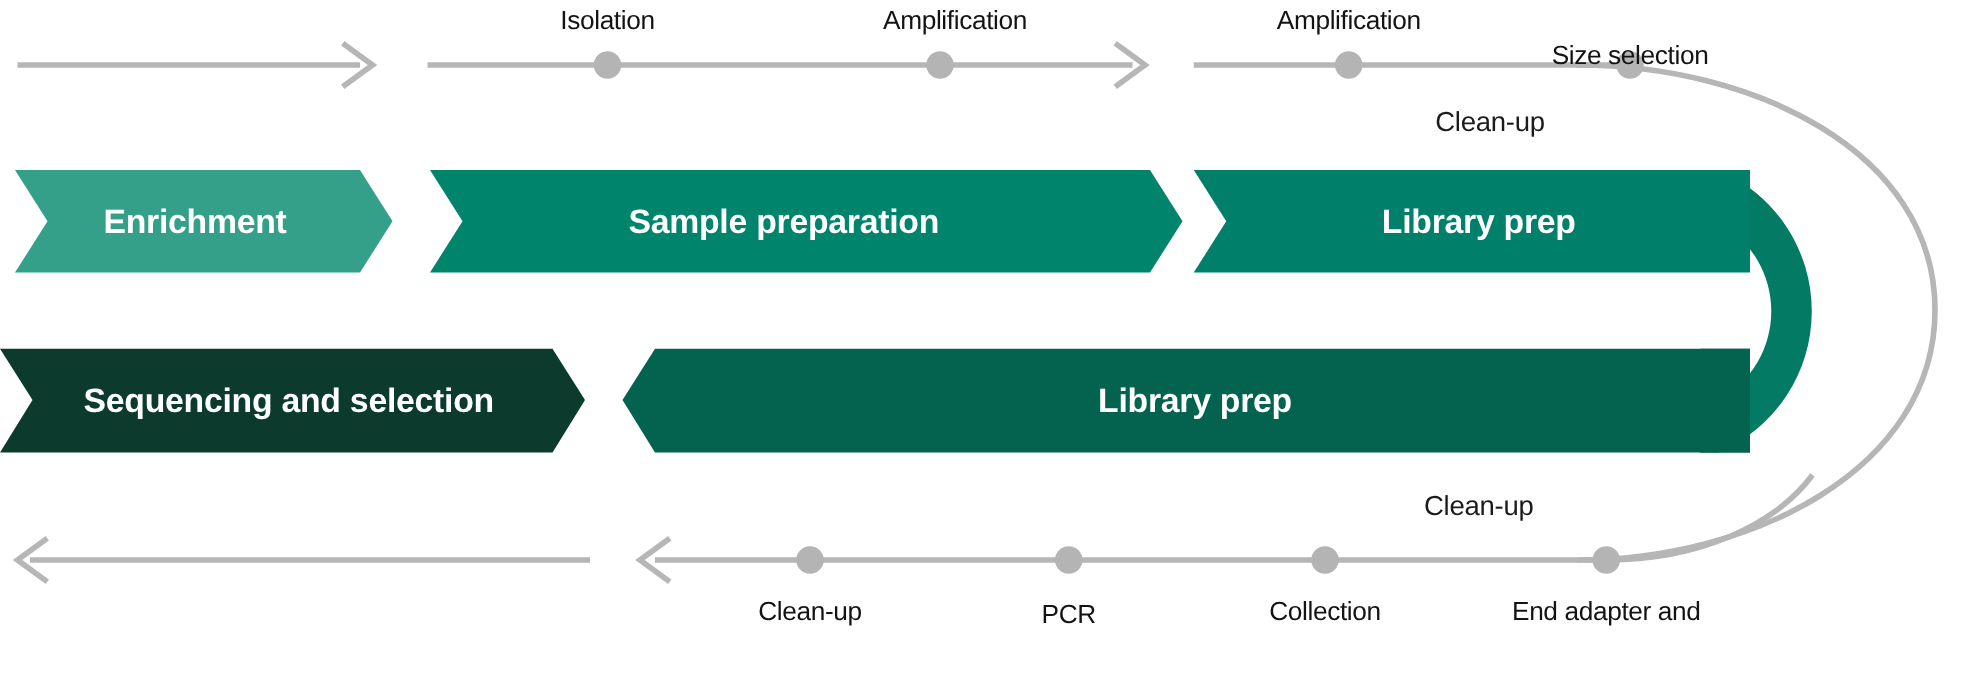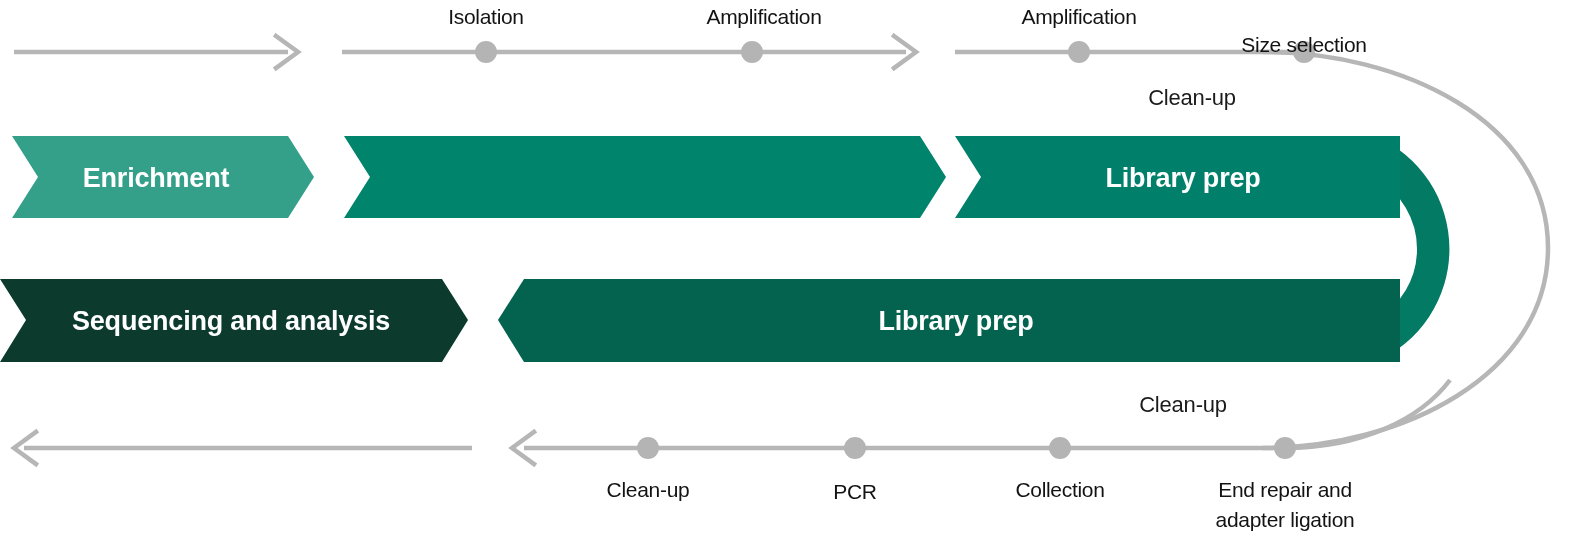--- a/index.html
+++ b/index.html
@@ -176,33 +176,33 @@
   <div class="step-label" style="left:764px; top:2px;">Amplification</div>
 
   <div class="step-label" style="left:1079px; top:2px;">Amplification</div>
 
   <div class="step-label" style="left:1304px; top:2px;margin-top:28px;">Size selection</div>
 
   <div class="cleanup-label" style="left:1192px; top:98px;">Clean-up</div>
 
   <div class="band-label" style="left:156px; top:178px;">Enrichment</div>
 
+  <div class="band-label" style="left:627px; top:178px;">Sample preparation</div>
 
   <div class="band-label" style="left:1183px; top:178px;">Library prep</div>
 
   <div class="band-label" style="left:956px; top:321px;">Library prep</div>
 
-  <div class="band-label" style="left:231px; top:321px;">Sequencing and analysis</div>
+  <div class="band-label" style="left:231px; top:321px;">Sequencing and selection</div>
 
   <div class="cleanup-label" style="left:1183px; top:405px;">Clean-up</div>
 
   <div class="step-label" style="left:648px; top:475px;">Clean-up</div>
 
   <div class="step-label" style="left:855px; top:477px;text-align:center;">PCR</div>
 
   <div class="step-label" style="left:1060px; top:475px;">Collection</div>
 
   <div class="step-label" style="left:1285px; top:475px;">
-    <span>End repair and</span><br>
-    <span>adapter ligation</span>
+    <span>End adapter and</span><br>
   </div>
 
 </div>
 
 </body></html>

